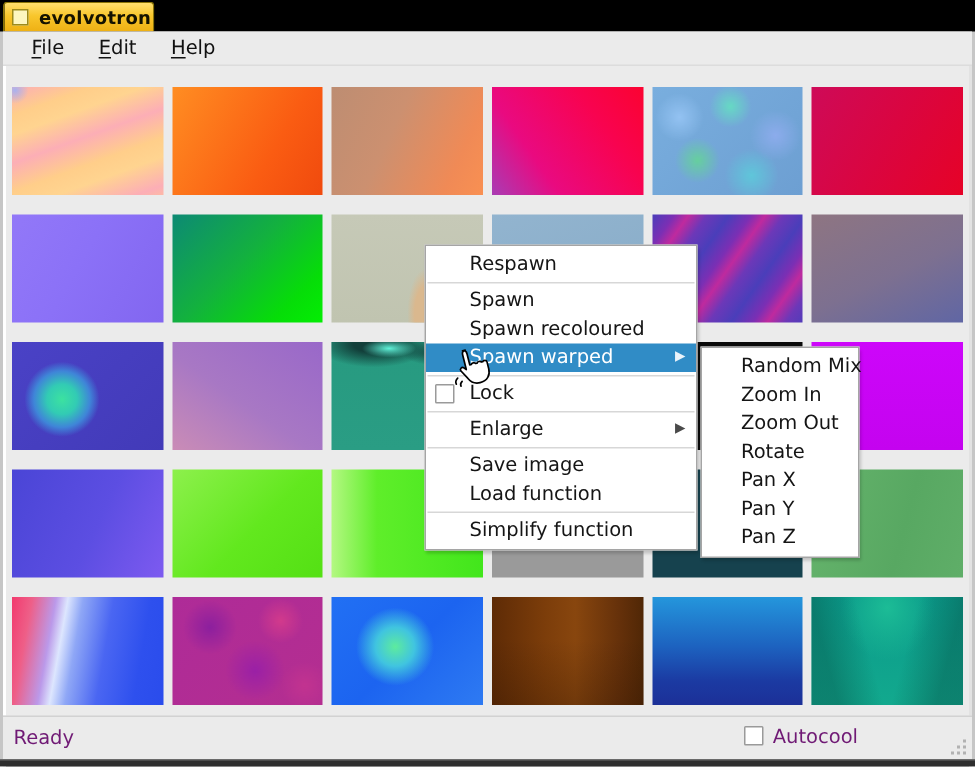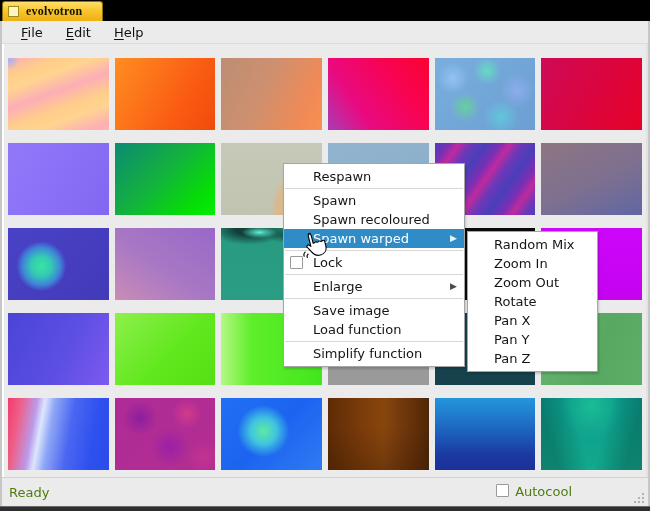--- a/index.html
+++ b/index.html
@@ -8,57 +8,57 @@
     position:relative;width:650px;height:511px;overflow:hidden;
     background:#ebebeb;font-family:"DejaVu Sans","Liberation Sans",sans-serif;
     box-shadow:inset 2px 0 0 #c6c6c6, inset -2px 0 0 #c6c6c6, inset -4px 0 0 #e2e2e2, inset 4px 0 0 #ffffff;
   }
   
   .titlebar{position:absolute;left:0;top:0;width:650px;height:21px;background:#000;}
   .title-tab{
     position:absolute;left:2px;top:1px;width:101px;height:20px;
     background:linear-gradient(180deg,#ffdf6e 0%,#f8c62c 45%,#eeb014 100%);
     border:1px solid #8a7408;border-bottom:none;border-radius:3px 3px 0 0;
-    display:flex;align-items:center;padding-left:5px;font-family:Liberation Serif, serif;
+    display:flex;align-items:center;padding-left:5px;
   }
   .win-icon{width:11px;height:11px;background:#fdf6c0;border:1px solid #9c8a1c;display:inline-block;}
   .title-text{margin-left:7px;font-size:12px;font-weight:bold;color:#141200;letter-spacing:0.2px;}
   
   .menubar{
     position:absolute;left:2px;top:21px;width:646px;height:23px;background:#ebebeb;
     border-bottom:1px solid #dcdcdc;display:flex;align-items:center;font-size:13px;color:#111;
   }
   .menubar .mitem{padding:2px 10px;margin-left:3px;cursor:default;}
   .menubar .mitem:first-child{margin-left:9px;}
   .mn{text-decoration:underline;text-underline-offset:2px;}
   
   .grid{
     position:absolute;left:8px;top:58px;width:634px;
     display:grid;grid-template-columns:repeat(6,1fr);gap:13px 6px;
   }
   .tile{height:72px;}
   
   .statusbar{
     position:absolute;left:2px;top:477px;width:646px;height:29px;background:#ebebeb;
-    border-top:1px solid #d2d2d2;font-size:13px;color:#4d7c0f;
+    border-top:1px solid #d2d2d2;font-size:13px;color:#701a75;
   }
   .status-text{position:absolute;left:7px;top:7px;}
   .autocool{position:absolute;right:76px;top:6px;display:flex;}
   .checkbox{width:13px;height:13px;background:#fff;border:1px solid #9a9a9a;border-radius:1px;}
   .autocool .cb-label{margin-left:6px;}
   .size-grip{position:absolute;right:4px;bottom:3px;width:12px;height:12px;}
   .size-grip i{position:absolute;width:2px;height:2px;background:#b2b2b2;}
   .bottom-border{position:absolute;left:0;top:506px;width:650px;height:5px;background:#2e2e2e;border-top:1px solid #6a6a6a;}
   
   .menu{
     position:absolute;background:#ffffff;border:1px solid #a5a5a5;
     font-size:13px;color:#151515;padding:3px 0;box-shadow:1px 2px 2px rgba(0,0,0,0.18);
   }
   .ctx{left:283px;top:163px;width:182px;}
-  .sub{left:467px;top:231px;width:131px;}
+  .sub{left:467px;top:231px;width:106px;}
   .mi{position:relative;height:19px;line-height:19px;padding-left:29px;white-space:nowrap;}
   .sub .mi{padding-left:26px;}
   .mi.hl{background:#308cc6;color:#ffffff;}
   .msep{height:1px;background:#d7d7d7;margin:2px 1px;}
   .arrow{position:absolute;right:7px;top:0;font-size:9px;line-height:19px;color:#4a4a4a;}
   .mi.hl .arrow{color:#eaf3fa;}
   .mi .mcheck{position:absolute;left:6px;top:3px;}
   
   .cursor{position:absolute;left:299px;top:230px;width:30px;height:30px;transform:rotate(-14deg);pointer-events:none;}
 </style>

